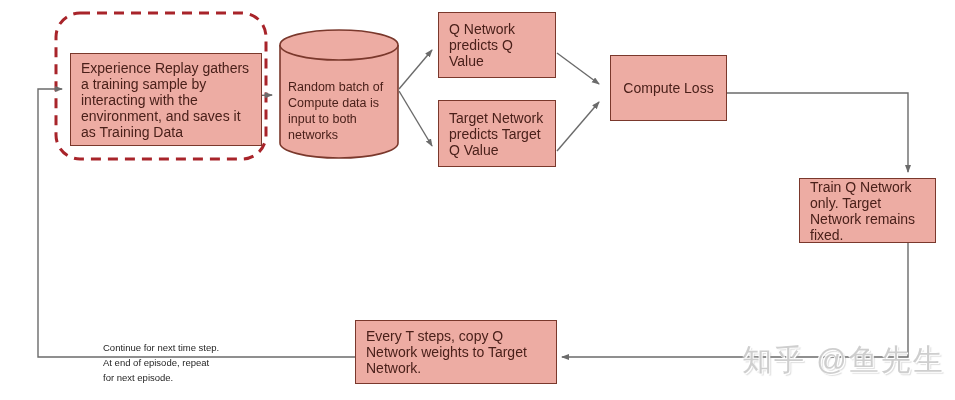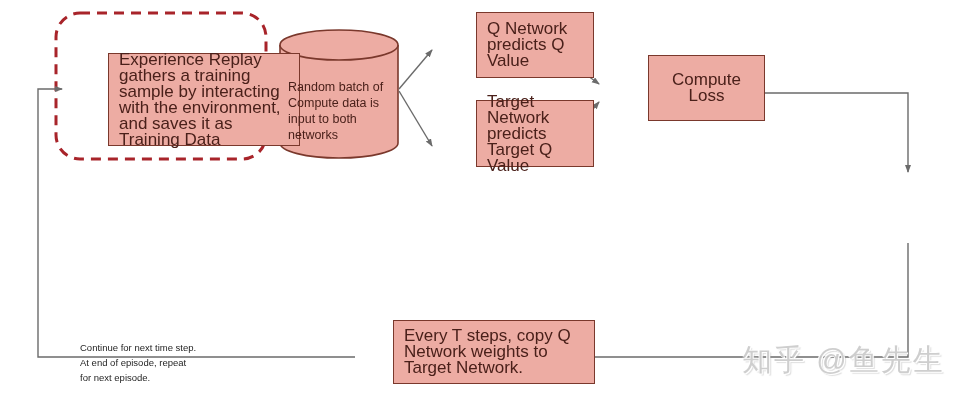--- a/index.html
+++ b/index.html
@@ -5,33 +5,32 @@
   html,body{margin:0;padding:0;background:#ffffff;}
   body{font-family:"Liberation Sans", sans-serif;}
   .canvas{
     position:relative;width:955px;height:400px;background:#ffffff;overflow:hidden;
   }
   .layer{position:absolute;left:0;top:0;width:955px;height:400px;}
   svg.layer{z-index:1;}
   .node{
     position:absolute;z-index:2;box-sizing:border-box;
     background:#edaca3;border:1.6px solid #7a382c;color:#4a201a;
-    font-size:17px;line-height:16px;
+    font-size:14px;line-height:16px;
     display:flex;align-items:center;
     padding:6px 10px;
-    margin-left:38px;
   }
   .node.center{justify-content:center;text-align:center;}
   .cyl-text{
     position:absolute;z-index:2;color:#4a201a;
     font-size:12.5px;line-height:16px;
   }
   .note{
     position:absolute;z-index:2;color:#1f1f1f;
-    font-size:9.5px;line-height:15px;
+    font-size:9.5px;line-height:15px;margin-left:23px;
   }
   .watermark{
     position:absolute;z-index:3;
     font-size:30px;letter-spacing:2px;
     color:rgba(197,197,197,0.85);
     text-shadow:1px 1px 0 #ffffff, -1px -1px 0 rgba(255,255,255,0.9), 2px 2px 1px rgba(160,160,160,0.35);
     white-space:nowrap;
   }
   
   #n-exp   {left:70px;  top:53px;  width:192px; height:93px;}
@@ -78,20 +77,21 @@
   <div class="node" id="n-exp">Experience Replay gathers a training sample by interacting with the environment, and saves it as Training Data</div>
 
   <div class="cyl-text" id="cyl-label">Random batch of Compute data is input to both networks</div>
 
   <div class="node" id="n-q">Q Network predicts Q Value</div>
 
   <div class="node" id="n-target">Target Network predicts Target Q Value</div>
 
   <div class="node center" id="n-loss">Compute Loss</div>
 
+  <div class="node" id="n-train">Train Q Network only. Target Network remains fixed.</div>
 
   <div class="node" id="n-copy">Every T steps, copy Q Network weights to Target Network.</div>
 
   <div class="note" id="loop-note">
     <div>Continue for next time step.</div>
     <div>At end of episode, repeat</div>
     <div>for next episode.</div>
   </div>
 
   <div class="watermark" id="wm">知乎 @鱼先生</div>

